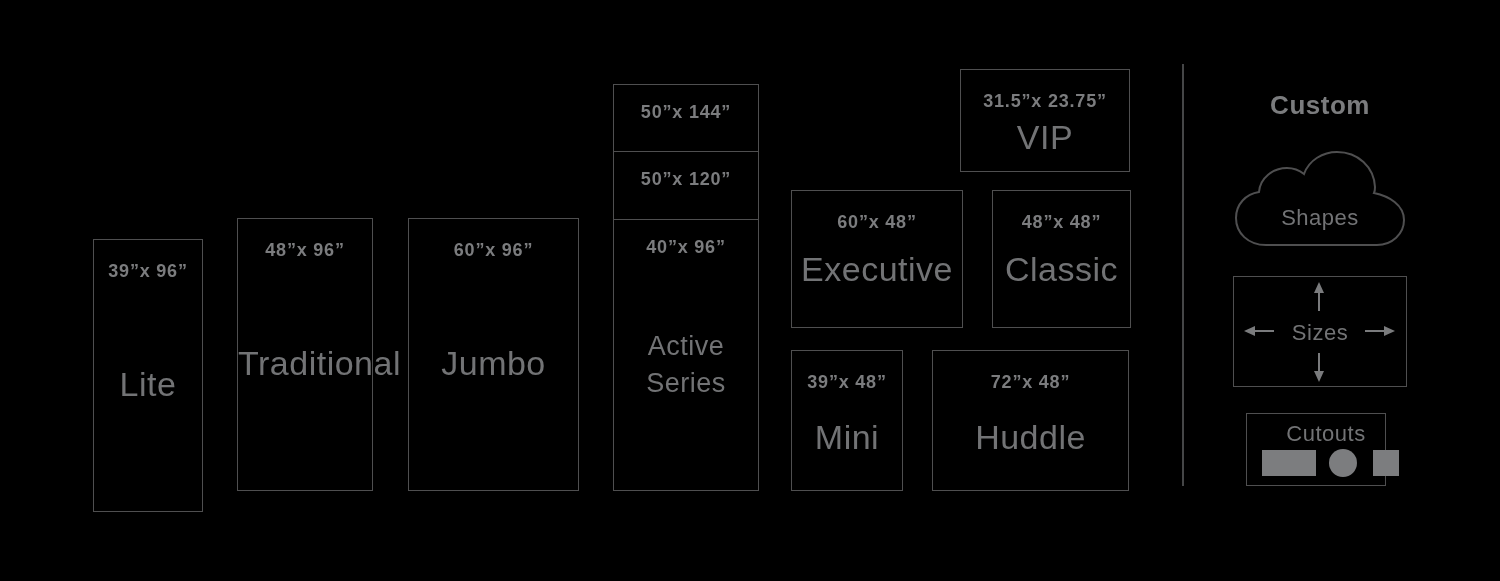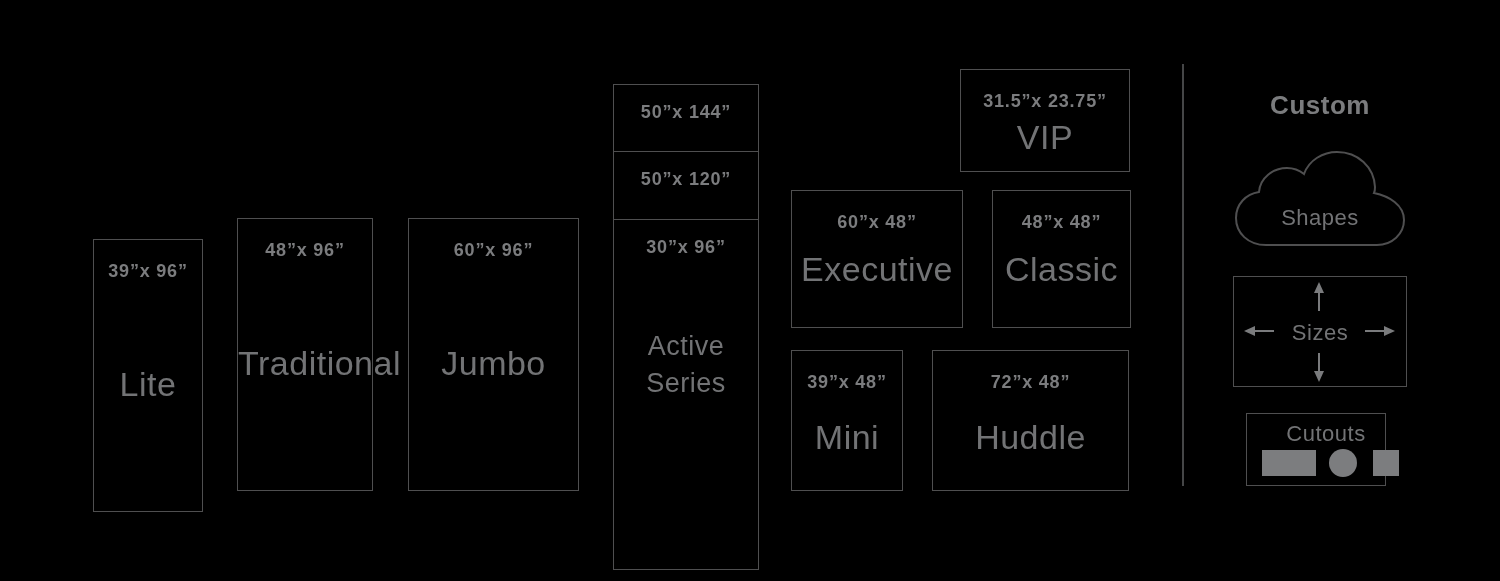--- a/index.html
+++ b/index.html
@@ -94,29 +94,29 @@
   <div class="pbox" style="left:237px;top:218px;width:136px;height:273px;">
     <div class="dim">48”x 96”</div>
     <div class="name" style="top:129px;">Traditional</div>
   </div>
 
   <div class="pbox" style="left:408px;top:218px;width:171px;height:273px;">
     <div class="dim">60”x 96”</div>
     <div class="name" style="top:129px;">Jumbo</div>
   </div>
 
-  <div class="pbox" style="left:613px;top:84px;width:146px;height:486px;">
+  <div class="pbox" style="left:613px;top:84px;width:146px;height:407px;">
     <div class="section sect-border" style="height:67px;">
       <div class="dim">50”x 144”</div>
     </div>
     <div class="section sect-border" style="height:68px;">
       <div class="dim">50”x 120”</div>
     </div>
     <div class="section" style="height:269px;">
-      <div class="dim">30”x 96”</div>
+      <div class="dim">40”x 96”</div>
     </div>
     <div class="active-name">
       <div>Active</div>
       <div>Series</div>
     </div>
   </div>
 
   <div class="pbox" style="left:960px;top:69px;width:170px;height:103px;padding-left:41px;">
     <div class="dim">31.5”x 23.75”</div>
     <div class="name" style="top:52px;">VIP</div>

